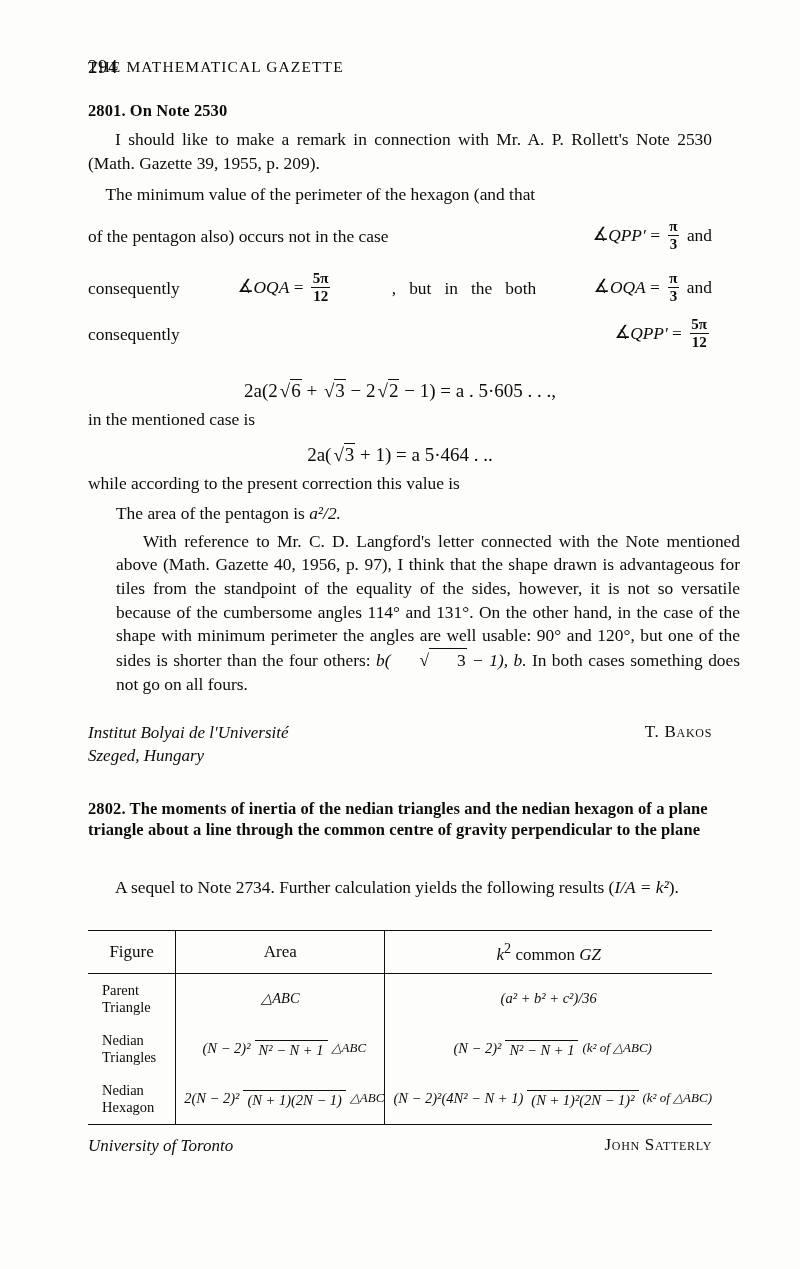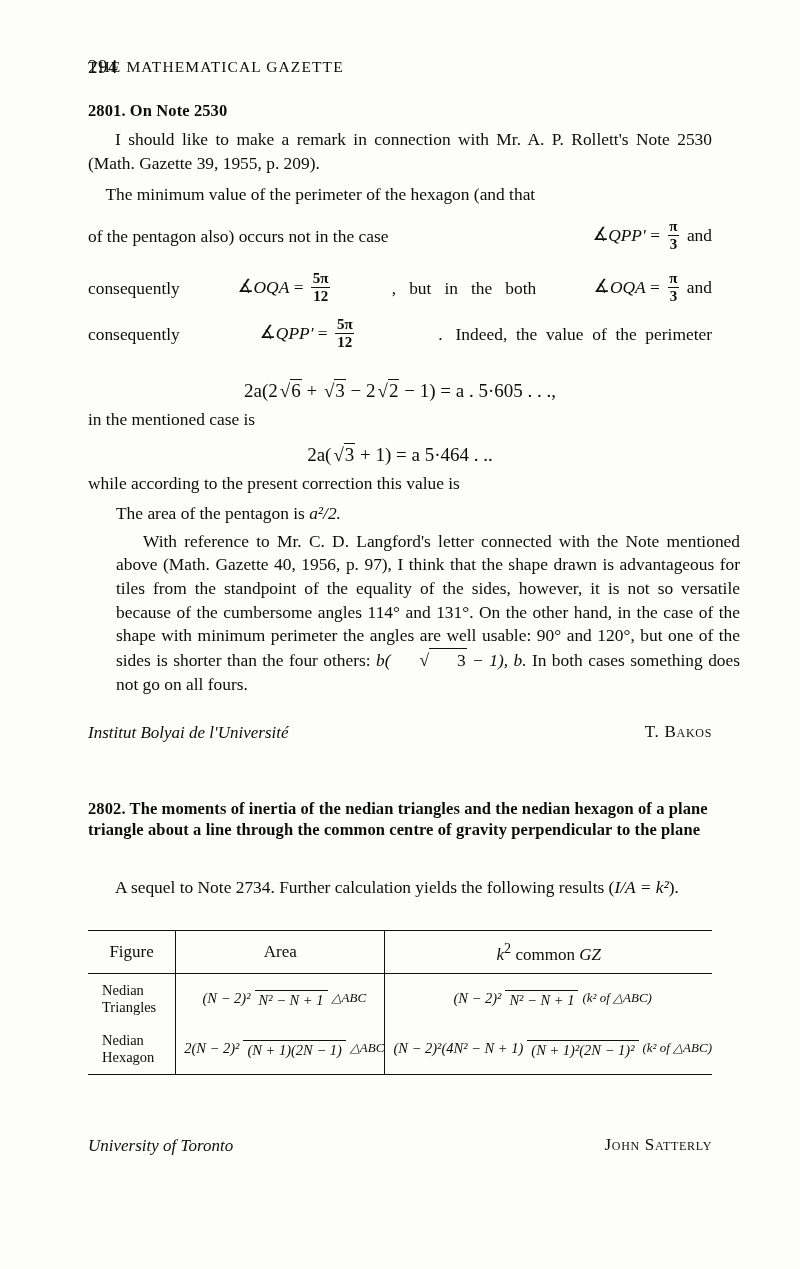--- a/index.html
+++ b/index.html
@@ -161,21 +161,20 @@
     <div class="ln tight">
       <span>consequently</span>
       <span>
         <span class="ang">∡</span><span class="mi">QPP′</span>
         <span>=</span>
         <span class="frac">
           <span class="num">5π</span>
           <span class="den">12</span>
         </span>
       </span>
-      <span class="sp">.   Indeed,  the  value  of  the  perimeter</span>
     </div>
   </div>
 
   <p class="body noindent" id="para3">in the mentioned case is</p>
 
   <div class="display" id="eq1">
     <span>2a(2</span><span class="rad">√<span class="bar">6</span></span><span> + </span><span class="rad">√<span class="bar">3</span></span><span> − 2</span><span class="rad">√<span class="bar">2</span></span><span> − 1) = a . 5·605 . . .,</span>
   </div>
 
   <p class="body noindent" id="para4">while according to the present correction this value is</p>
@@ -184,40 +183,54 @@
     <span>2a(</span><span class="rad">√<span class="bar">3</span></span><span> + 1) = a   5·464 .   ..</span>
   </div>
 
   <div id="para5">
     <p class="body noindent"><span>The area of the pentagon is </span><span class="mi">a²/2.</span></p>
     <p class="body" style="margin-top:4px"><span>With reference to Mr. C. D. Langford's letter connected with the Note mentioned above (Math. Gazette 40, 1956, p. 97), I think that the shape drawn is advantageous for tiles from the standpoint of the equality of the sides, however, it is not so versatile because of the cumbersome angles 114° and 131°. On the other hand, in the case of the shape with minimum perimeter the angles are well usable: 90° and 120°, but one of the sides is shorter than the four others: </span><span class="mi">b(</span><span class="rad">√<span class="bar">3</span></span><span class="mi"> − 1), b.</span><span> In both cases something does not go on all fours.</span></p>
   </div>
 
   <div class="sig" id="sig1">
     <div class="aff">Institut Bolyai de l'Université</div>
+    <div class="aff">Szeged,  Hungary</div>
     <div class="who">T. Bakos</div>
   </div>
 
   <h2 class="note-title" id="note2-title">2802. The moments of inertia of the nedian triangles and the nedian hexagon of a plane triangle about a line through the common centre of gravity perpendicular to the plane</h2>
 
   <p class="body" id="para6"><span>A sequel to Note 2734.  Further calculation yields the following results (</span><span class="mi">I/A = k²</span><span>).</span></p>
 
   <div id="results-table">
     <table>
       <thead>
         <tr>
           <th class="c0">Figure</th>
           <th class="c1 divider">Area</th>
           <th class="divider">
             <span class="mi">k</span><sup>2</sup><span> common </span><span class="mi">GZ</span>
           </th>
         </tr>
       </thead>
       <tbody>
         <tr>
+          <td class="fig">Parent Triangle</td>
+          <td class="divider">
+            <div class="cellmath">
+                <span class="mi">△ABC</span>
+              </div>
+          </td>
+          <td class="divider">
+            <div class="cellmath">
+                <span class="mi">(a² + b² + c²)/36</span>
+              </div>
+          </td>
+        </tr>
+        <tr>
           <td class="fig">Nedian Triangles</td>
           <td class="divider">
             <div class="cellmath">
               <span class="tfrac">
                 <span class="n mi">(N − 2)²</span>
                 <span class="d mi">N² − N + 1</span>
               </span>
               <span class="mi tri">△ABC</span>
             </div>
           </td>

